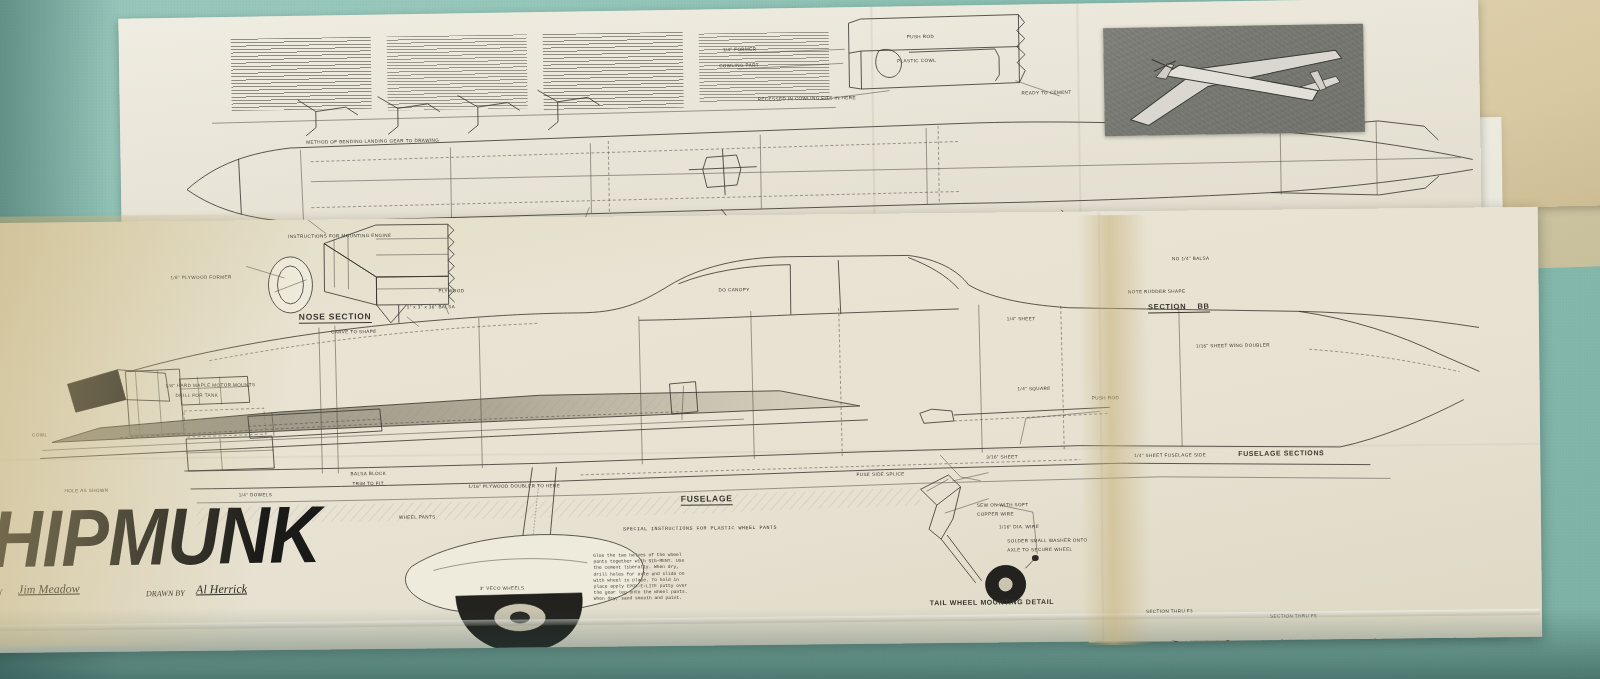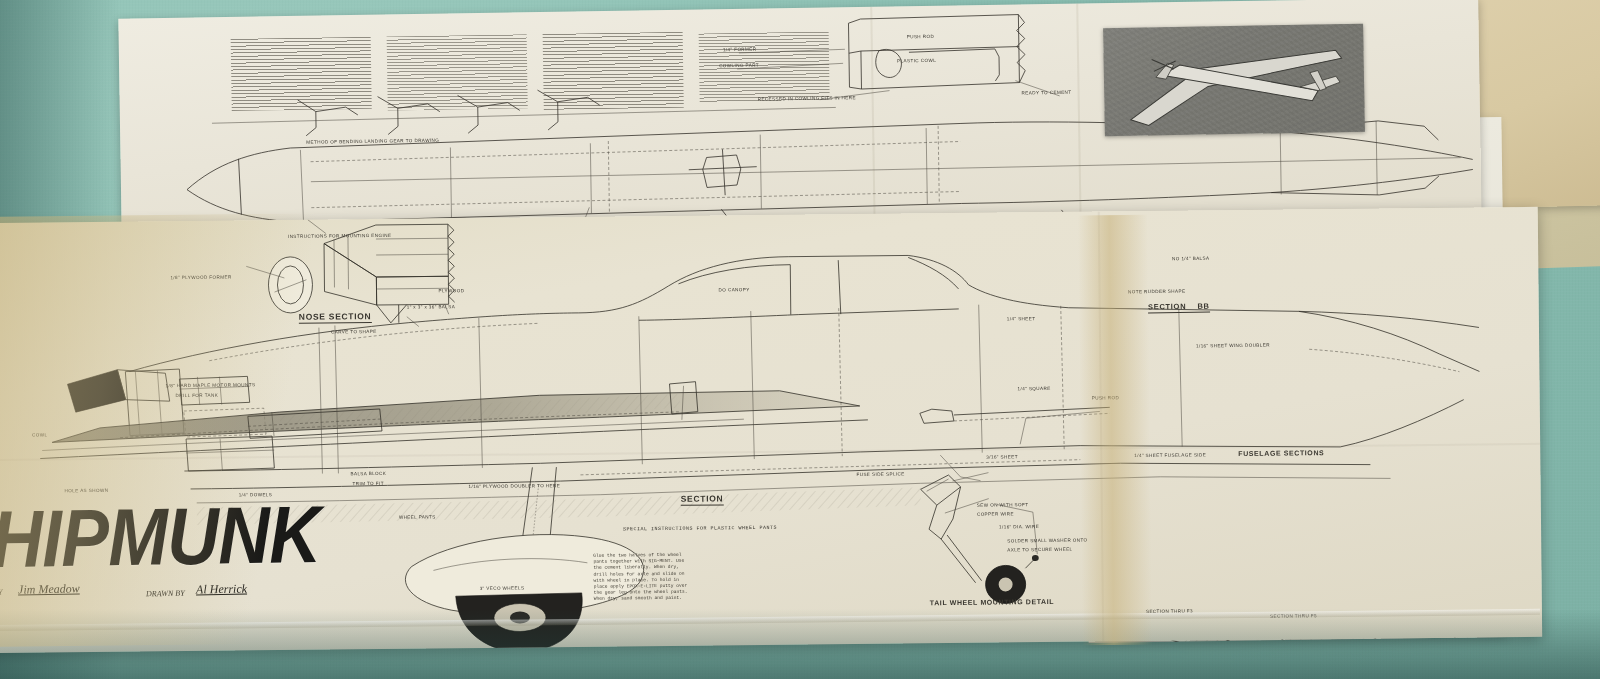--- a/index.html
+++ b/index.html
@@ -424,21 +424,21 @@
   <div class="lbl lbl-s" style="left:1038px;top:174px;">1/4" SQUARE</div>
   <div class="lbl lbl-s" style="left:1112px;top:184px;">PUSH ROD</div>
   <div class="lbl lbl-s" style="left:876px;top:258px;">FUSE SIDE SPLICE</div>
   <div class="lbl lbl-s" style="left:1006px;top:242px;">3/16" SHEET</div>
   <div class="lbl lbl-s" style="left:996px;top:290px;">SEW ON WITH SOFT</div>
   <div class="lbl lbl-s" style="left:996px;top:299px;">COPPER WIRE</div>
   <div class="lbl lbl-s" style="left:1018px;top:312px;">1/16" DIA. WIRE</div>
   <div class="lbl lbl-s" style="left:1026px;top:326px;">SOLDER SMALL WASHER ONTO</div>
   <div class="lbl lbl-s" style="left:1026px;top:335px;">AXLE TO SECURE WHEEL</div>
 
-  <div class="lbl lbl-h" style="left:700px;top:278px;">SECTION</div>
+  <div class="lbl lbl-h" style="left:700px;top:278px;">FUSELAGE</div>
   <div class="lbl lbl-h2" style="left:948px;top:386px;">TAIL WHEEL MOUNTING DETAIL</div>
 
   <div class="typed-title" style="left:604px;top:310px;width:230px;">SPECIAL INSTRUCTIONS FOR PLASTIC
 WHEEL PANTS</div>
   <div class="typed-body" style="left:612px;top:336px;width:230px;">Glue the two halves of the wheel
 pants together with SIG-MENT.  Use
 the cement liberally.  When dry,
 drill holes for axle and slide on
 with wheel in place.  To hold in
 place apply EPOX-E-LITE putty over

